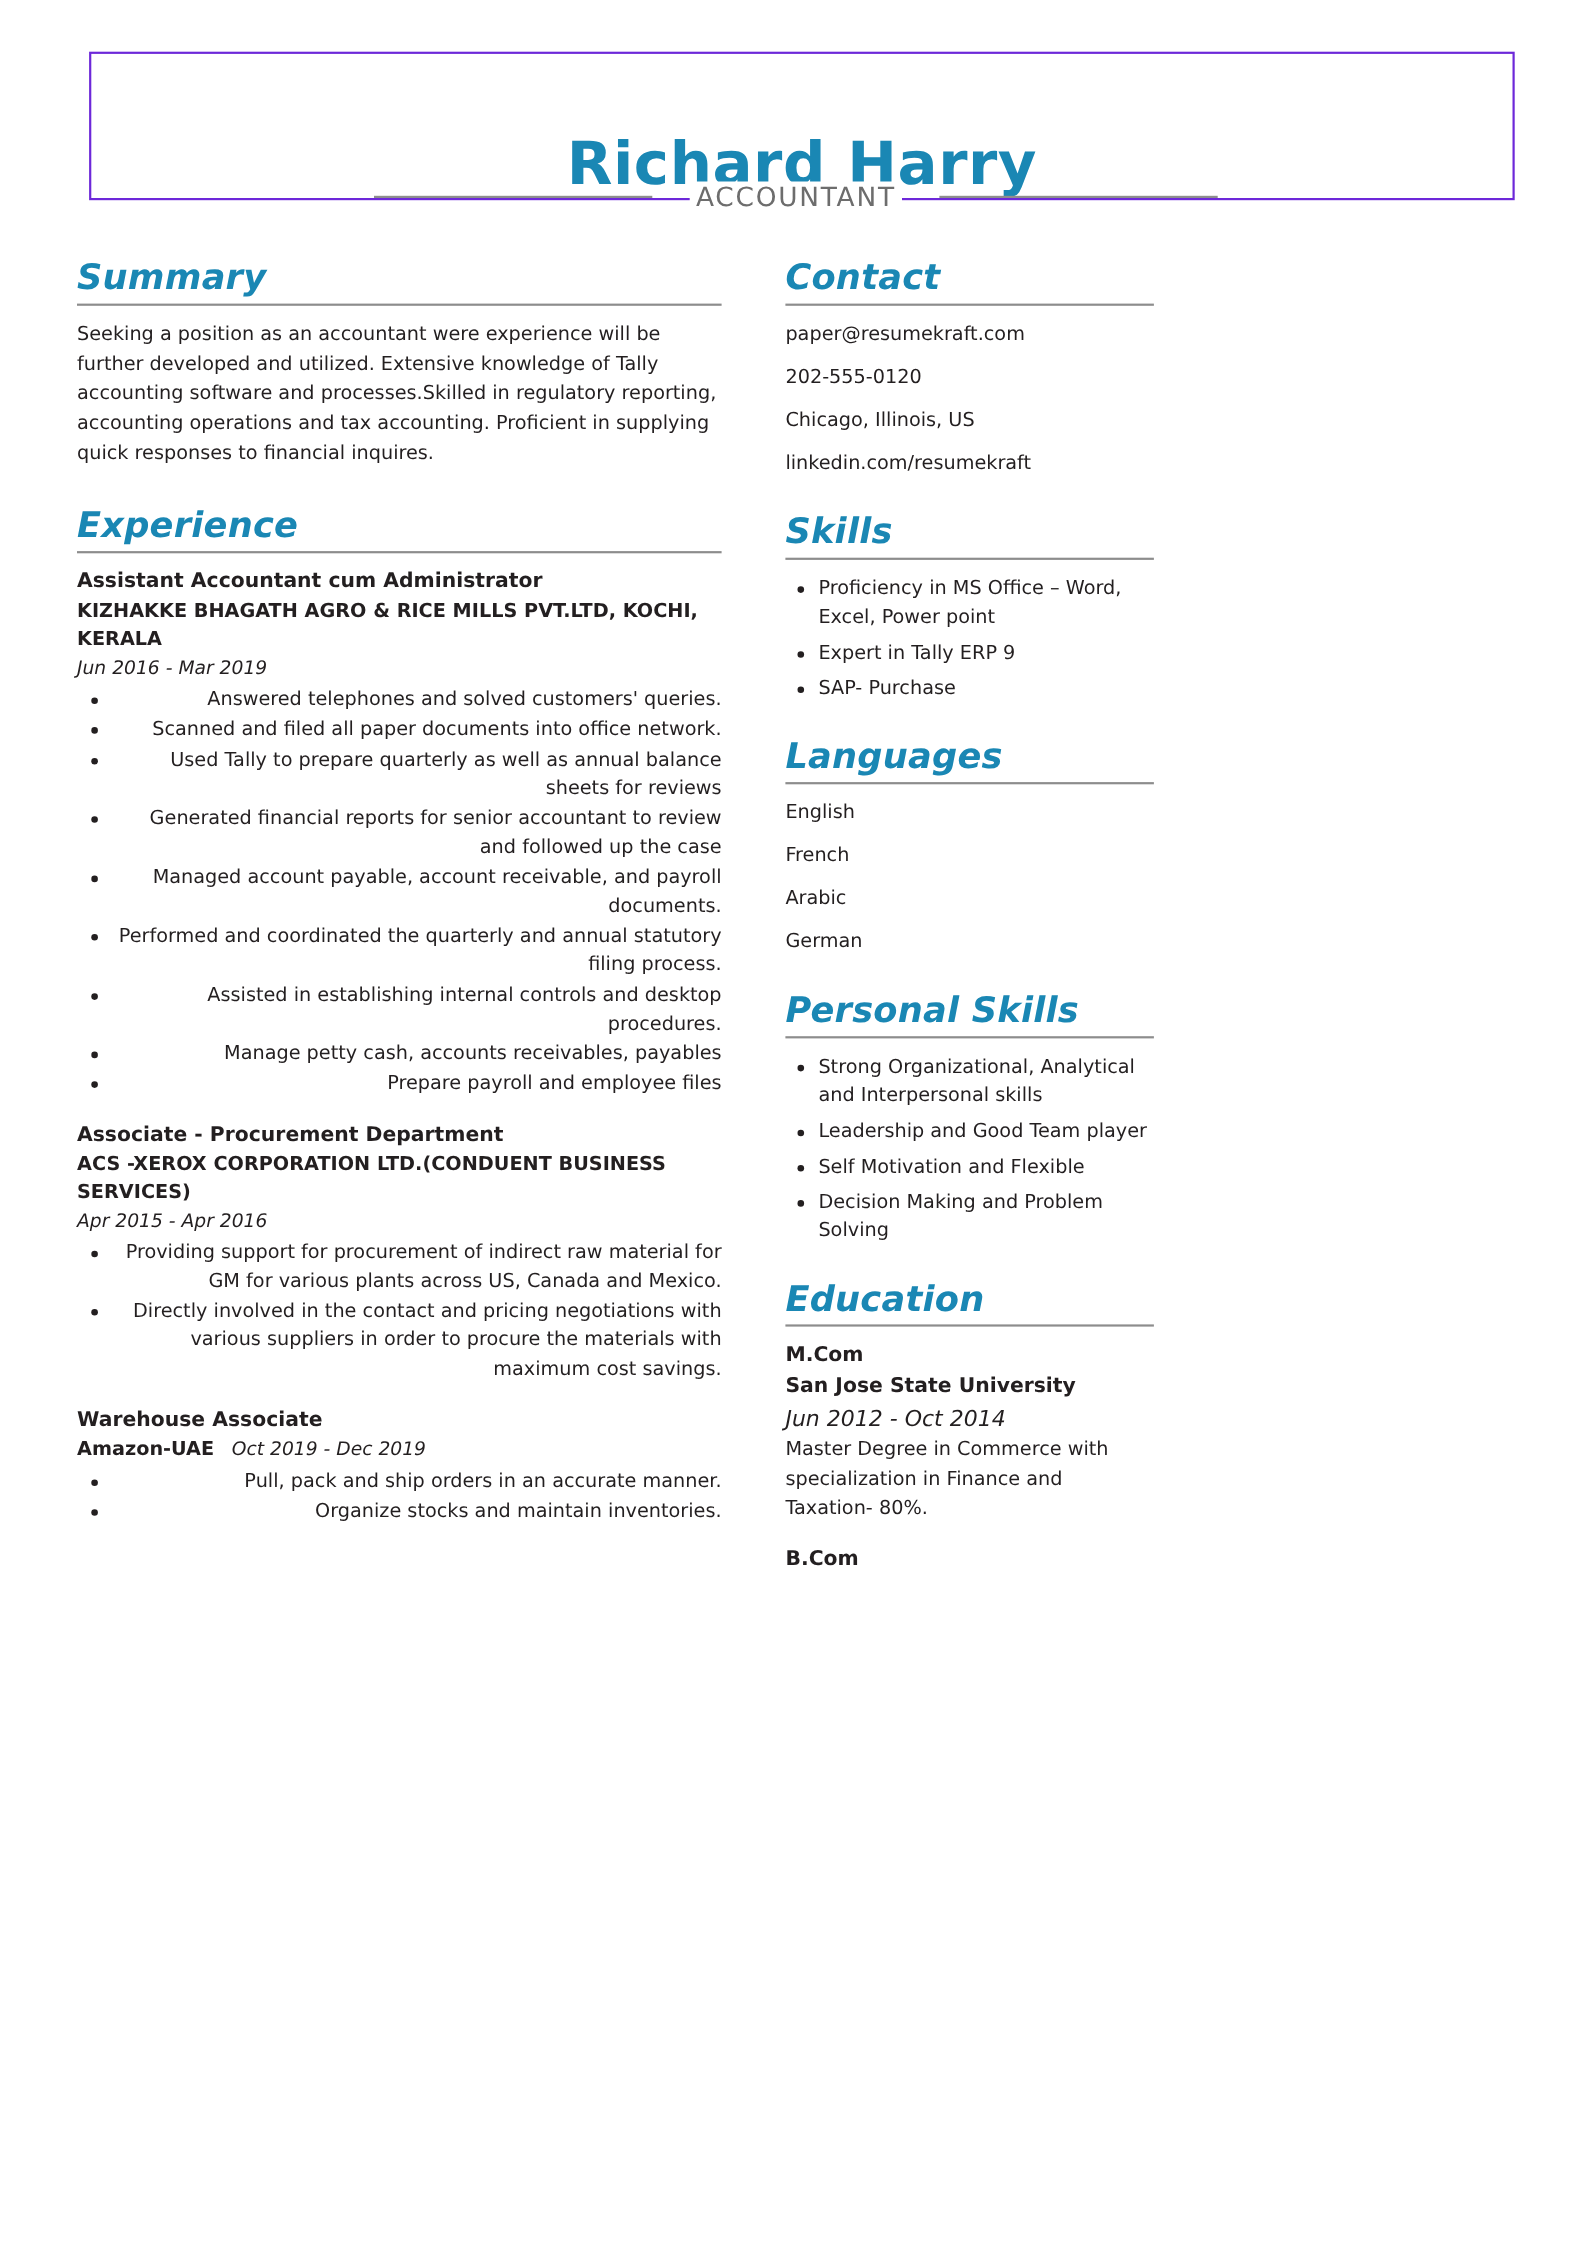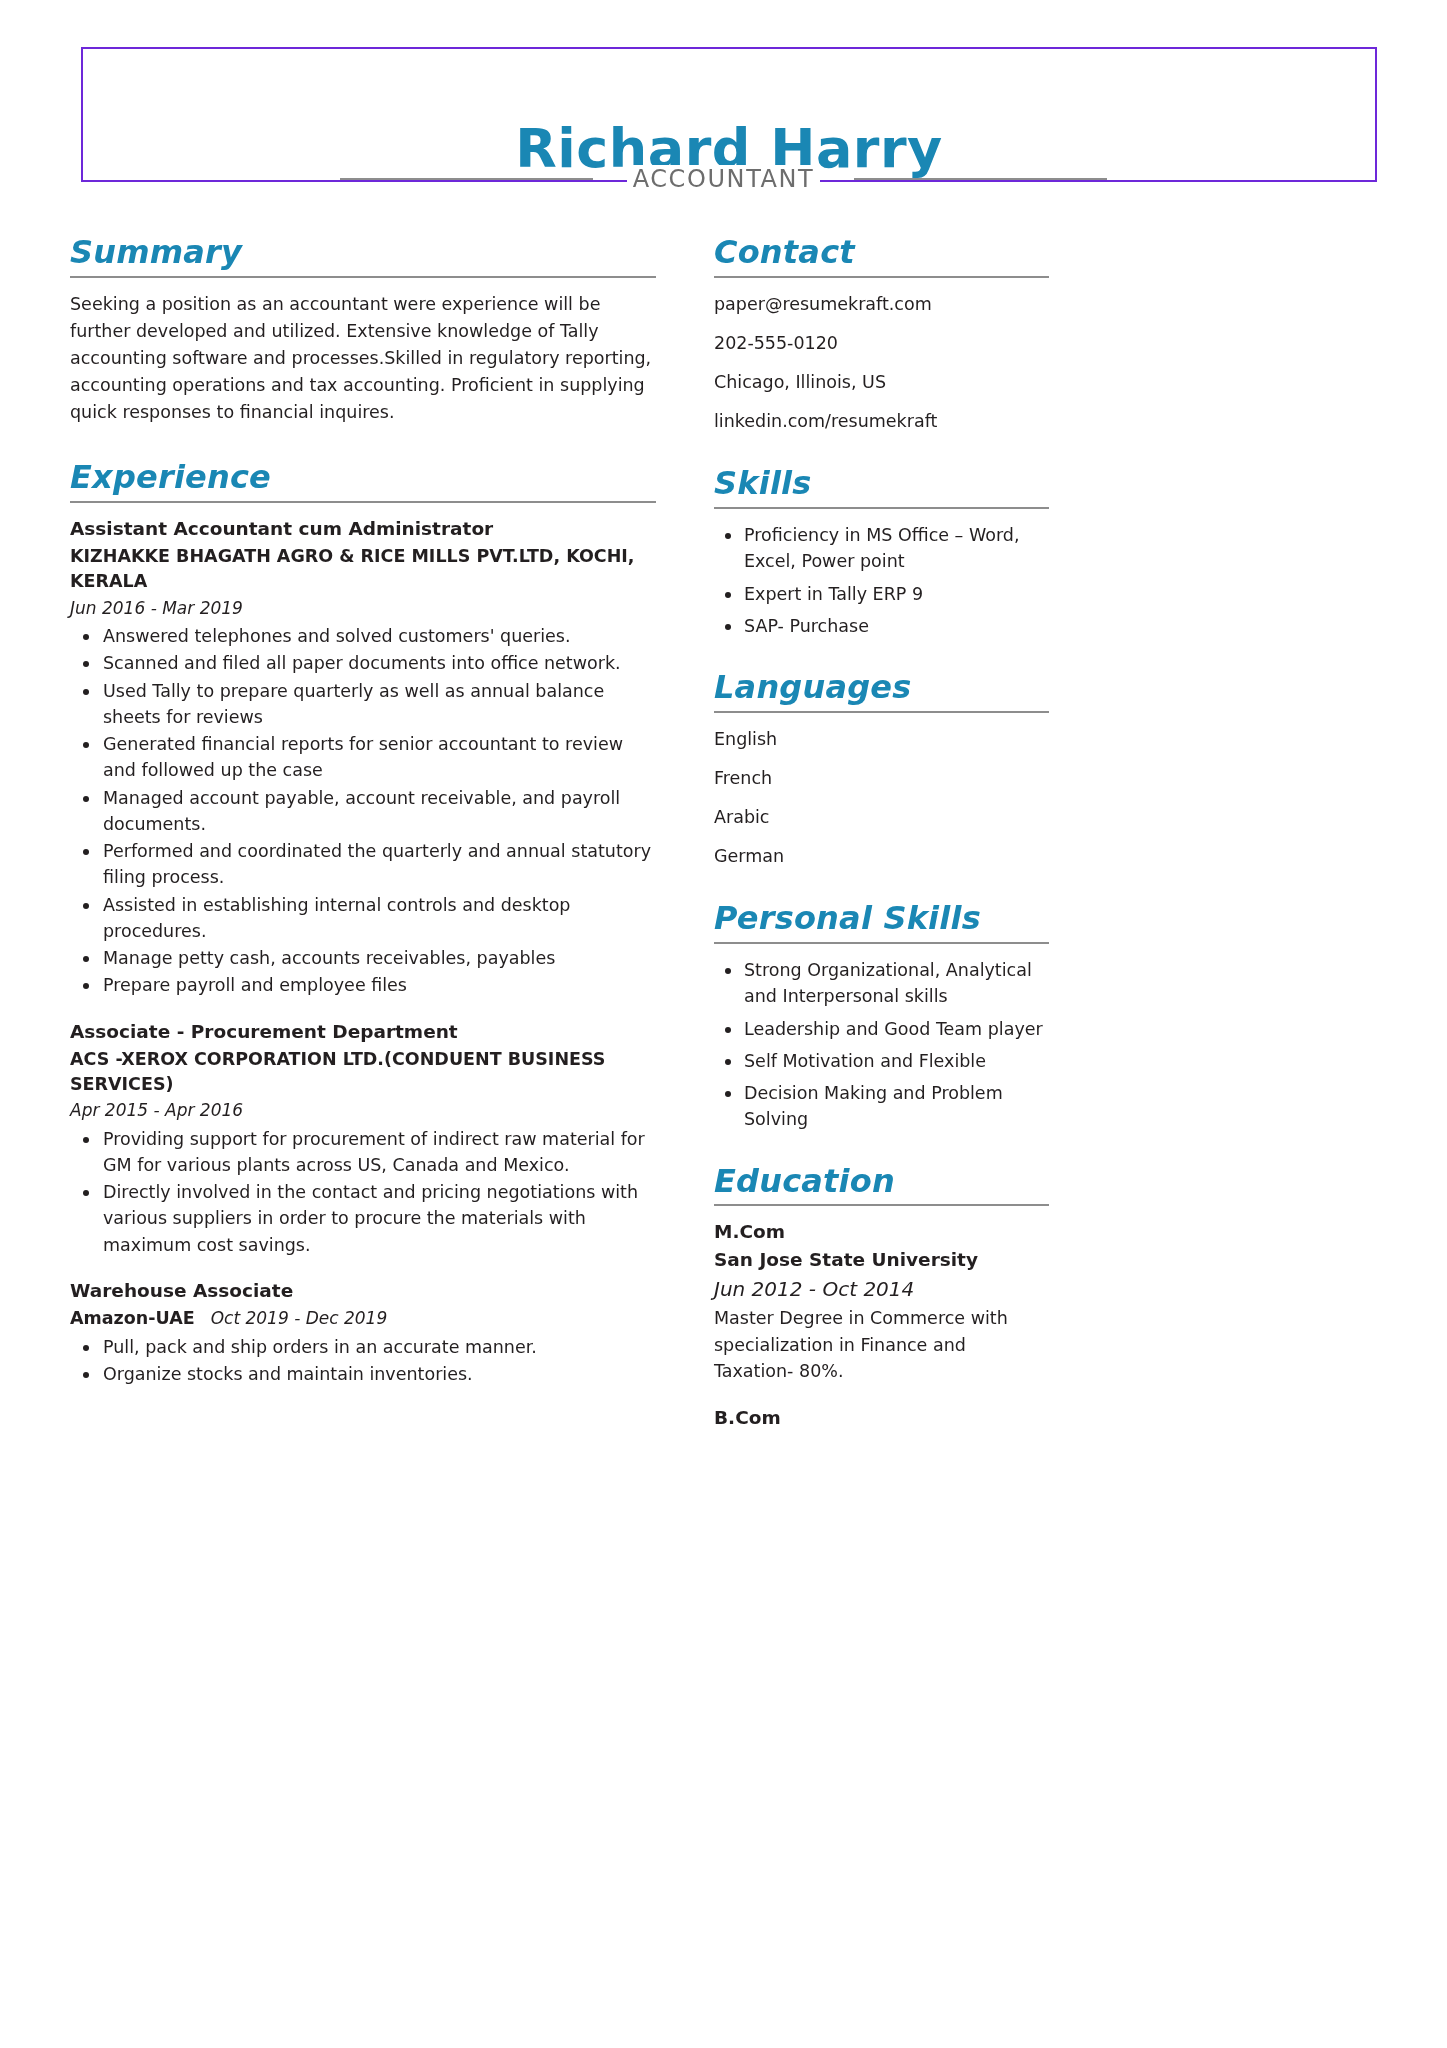--- a/index.html
+++ b/index.html
@@ -135,20 +135,21 @@
     gap: 16px;
     margin-bottom: 3px;
   }
   .job-inline .job-company { margin-bottom: 0; }
   .job-inline .job-date { margin-bottom: 0; }
 
   ul.bullets {
     margin: 0;
     padding-left: 33px;
     list-style: none;
+    text-align: right;
   }
   ul.bullets li {
     font-size: 17.5px;
     line-height: 1.5;
     position: relative;
     margin-bottom: 1px;
   }
   ul.bullets li::before {
     content: "";
     position: absolute;

